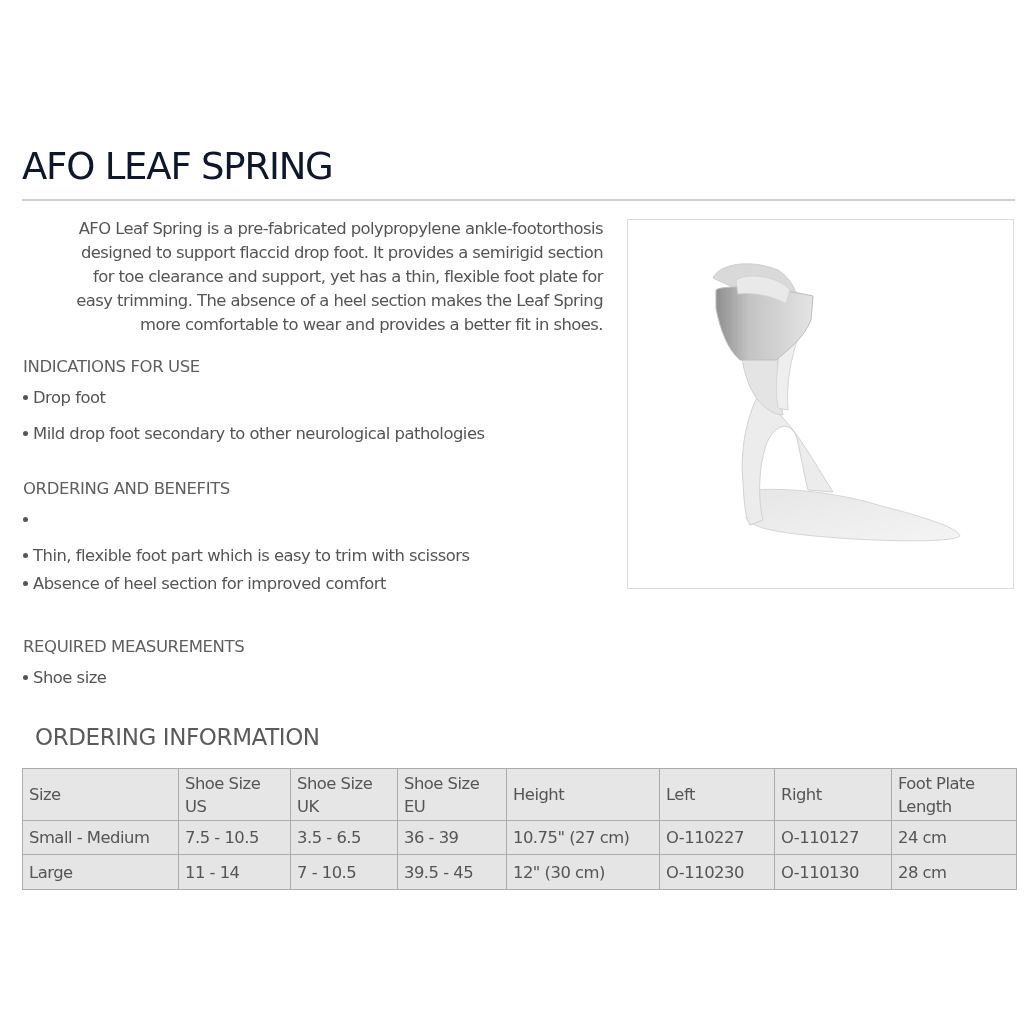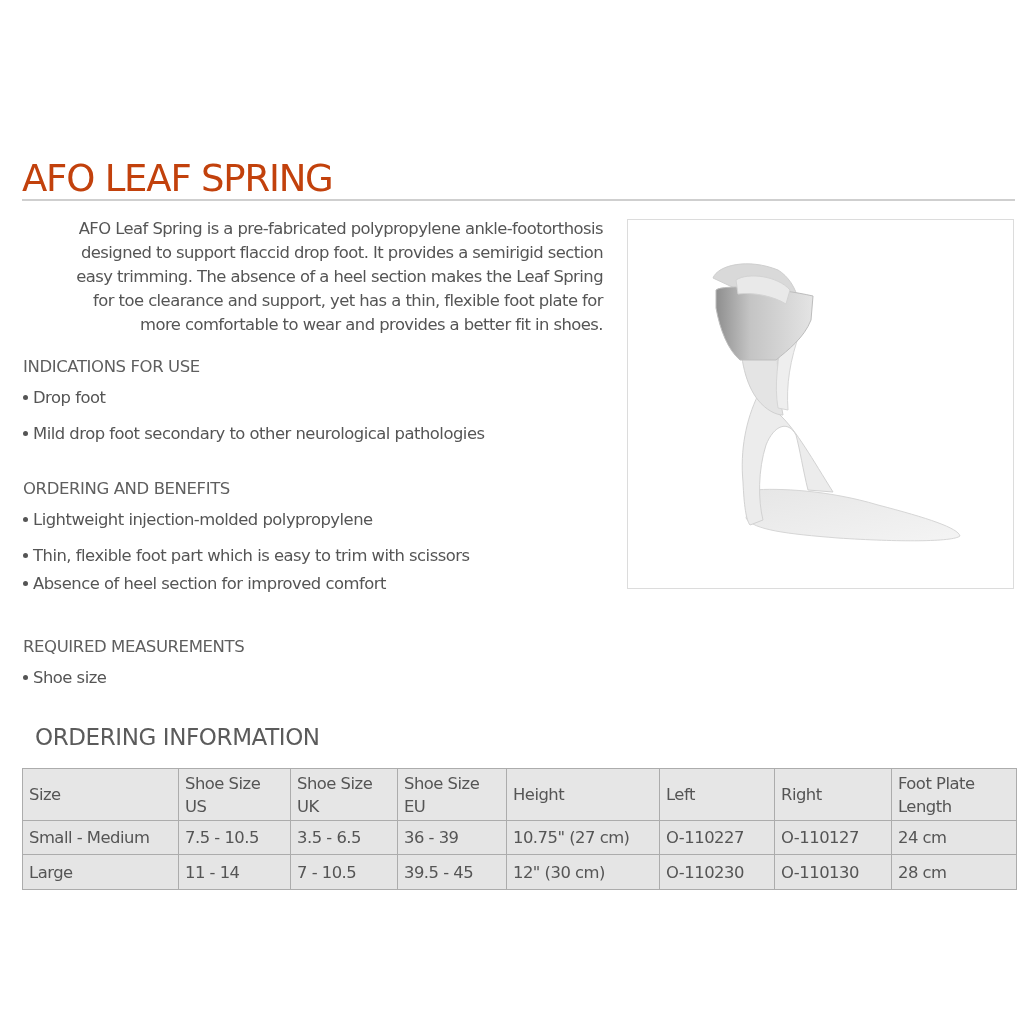--- a/index.html
+++ b/index.html
@@ -1,19 +1,19 @@
 <!DOCTYPE html>
 <html><head>
 <meta charset="utf-8">
 <style>
   html, body { margin:0; padding:0; background:#ffffff; }
   body { width:1024px; height:1024px; position:relative; overflow:hidden;
          font-family:"DejaVu Sans", "Liberation Sans", sans-serif; color:#555; }
   .abs { position:absolute; }
-  .title { left:22px; top:154px; font-size:37px; color:#c2410c; letter-spacing:-1.2px; white-space:nowrap; line-height:50px; }
+  .title { left:22px; top:142px; font-size:37px; color:#0f172a; letter-spacing:-1.2px; white-space:nowrap; line-height:50px; }
   .rule { left:22px; top:199px; width:993px; height:2px; background:#cfcfcf; }
   .intro { left:23px; top:217px; width:580px; font-size:16.4px; line-height:24px; color:#555; letter-spacing:-0.55px;text-align:right; }
   .intro p { margin:0; white-space:nowrap; }
   .sec-h { left:23px; font-size:16.5px; color:#5f5f5f; letter-spacing:-0.4px; white-space:nowrap; line-height:22px; }
   .bul { left:23px; font-size:16.4px; color:#555; letter-spacing:-0.5px; white-space:nowrap; line-height:22px; }
   .bul .dot { display:inline-block; width:5px; height:5px; border-radius:50%; background:#555; margin-right:5px; vertical-align:middle; position:relative; top:-1px; }
   .order-h { left:35px; top:721px; font-size:23px; color:#5b5b5b; letter-spacing:-0.4px; white-space:nowrap; line-height:32px; }
   .imgbox { left:627px; top:219px; width:387px; height:370px; border:1px solid #dcdcdc; background:#fff; box-sizing:border-box; }
   table.order { position:absolute; left:22px; top:768px; border-collapse:collapse; table-layout:fixed; width:994px; }
   table.order td, table.order th { border:1px solid #acacac; font-weight:normal; text-align:left; vertical-align:middle;
@@ -24,31 +24,31 @@
 </style>
 </head>
 <body>
 
 <div class="abs title">AFO LEAF SPRING</div>
 <div class="abs rule"></div>
 
 <div class="abs intro">
   <p>AFO Leaf Spring  is a pre-fabricated polypropylene ankle-footorthosis</p>
   <p>designed to support flaccid drop foot. It provides a semirigid section</p>
+  <p>for toe clearance and support, yet has a thin,  flexible foot plate for</p>
   <p>easy trimming. The absence of a heel section makes the Leaf Spring</p>
-  <p>for toe clearance and support, yet has a thin,  flexible foot plate for</p>
   <p>more comfortable to wear and provides a better fit in  shoes.</p>
 </div>
 
 <div class="abs sec-h" style="top:356px;">INDICATIONS FOR USE</div>
 <div class="abs bul" style="top:387px;"><span class="dot"></span><span>Drop  foot</span></div>
 <div class="abs bul" style="top:423px;"><span class="dot"></span><span>Mild  drop foot secondary to other neurological pathologies</span></div>
 
 <div class="abs sec-h" style="top:478px;">ORDERING AND BENEFITS</div>
-<div class="abs bul" style="top:509px;"><span class="dot"></span><span>Lightweight  injection-molded polypropylene</span></div>
+<div class="abs bul" style="top:509px;"><span class="dot"></span></div>
 <div class="abs bul" style="top:545px;"><span class="dot"></span><span>Thin, flexible foot part which is easy to trim with  scissors</span></div>
 <div class="abs bul" style="top:573px;"><span class="dot"></span><span>Absence of heel section  for improved comfort</span></div>
 
 <div class="abs sec-h" style="top:636px;">REQUIRED MEASUREMENTS</div>
 <div class="abs bul" style="top:667px;"><span class="dot"></span><span>Shoe size</span></div>
 
 <div class="abs imgbox">
   <svg width="385" height="368" viewBox="0 0 385 368">
     <defs>
       <linearGradient id="cuffg" x1="0" y1="0" x2="1" y2="0">

